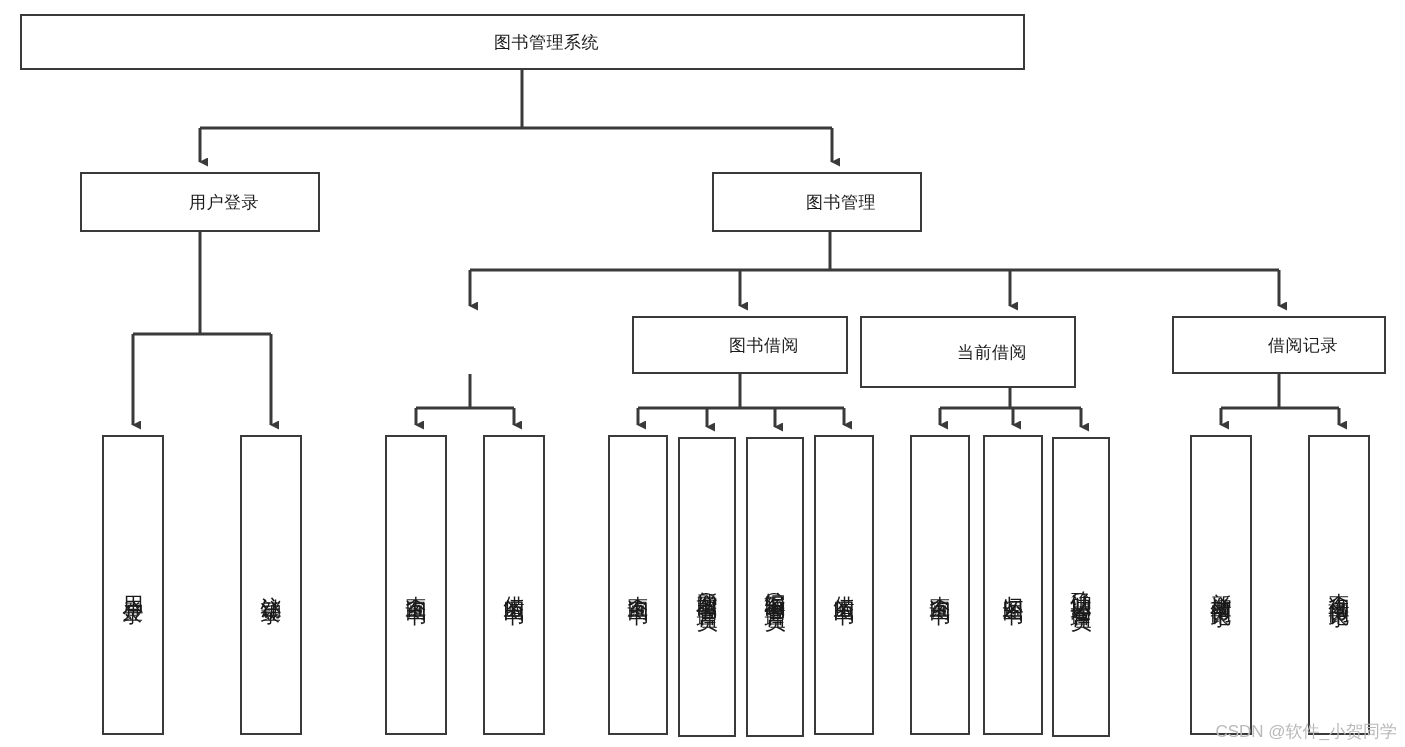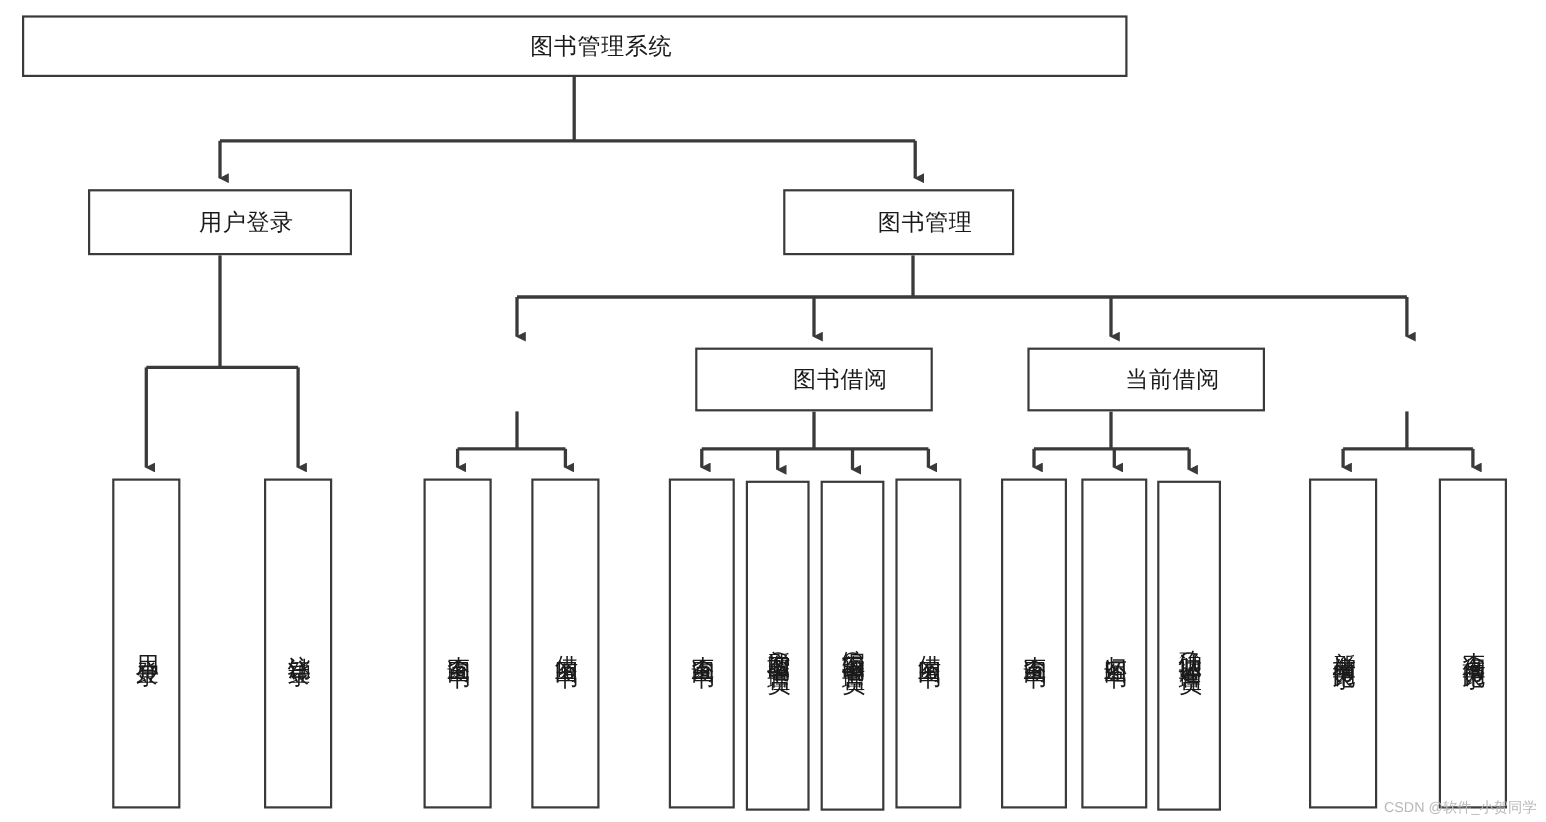--- a/index.html
+++ b/index.html
@@ -28,41 +28,41 @@
     position: absolute;
     box-sizing: border-box;
     border: 2px solid #3a3a3a;
     background: #ffffff;
     display: flex;
     align-items: center;
     justify-content: center;
     color: #1a1a1a;
   }
   .node.horizontal {
-    font-size: 21px;
+    font-size: 17px;
     letter-spacing: 0.5px;
     padding-left: 48px;
   }
   .node.vertical {
     writing-mode: vertical-rl;
     text-orientation: upright;
     font-size: 21px;
     letter-spacing: 3px;
     line-height: 1.05;
     padding: 6px 0;
   }
   .node .label {
     display: block;
     white-space: nowrap;
   }
   .watermark {
     position: absolute;
     right: 8px;
     bottom: 4px;
-    font-size: 13px;
+    font-size: 17px;
     color: #b9b9b9;
     white-space: nowrap;
     pointer-events: none;
   }
 </style>
 </head>
 <body>
 
 <div id="diagram-root">
 
@@ -123,22 +123,25 @@
   <div class="node horizontal" style="left: 80px; top: 172px; width: 240px; height: 60px;">
     <span class="label">用户登录</span>
   </div>
   <div class="node horizontal" style="left: 712px; top: 172px; width: 210px; height: 60px;">
     <span class="label">图书管理</span>
   </div>
 
   <div class="node horizontal" style="left: 632px; top: 316px; width: 216px; height: 58px; align-items: center;">
     <span class="label">图书借阅</span>
   </div>
-  <div class="node horizontal" style="left: 934px; top: 316px; width: 216px; height: 58px;">
+  <div class="node horizontal" style="left: 860px; top: 316px; width: 216px; height: 72px;">
     <span class="label">当前借阅</span>
+  </div>
+  <div class="node horizontal" style="left: 1172px; top: 316px; width: 214px; height: 58px;">
+    <span class="label">借阅记录</span>
   </div>
 
   <div class="node vertical" style="left: 102px; top: 435px; width: 62px; height: 300px;">
     <span class="label">用户登录</span>
   </div>
   <div class="node vertical" style="left: 240px; top: 435px; width: 62px; height: 300px;">
     <span class="label">注销登录</span>
   </div>
   <div class="node vertical" style="left: 385px; top: 435px; width: 62px; height: 300px;">
     <span class="label">查询图书</span>

